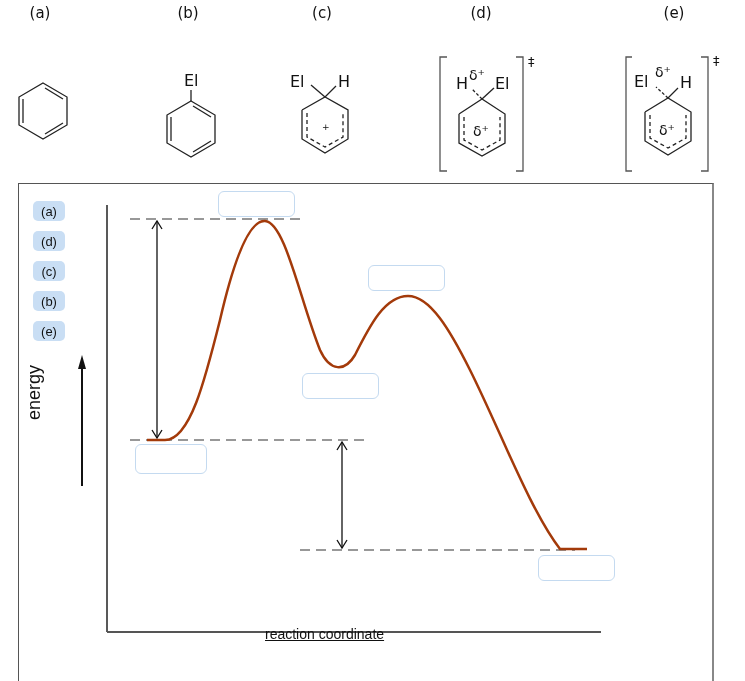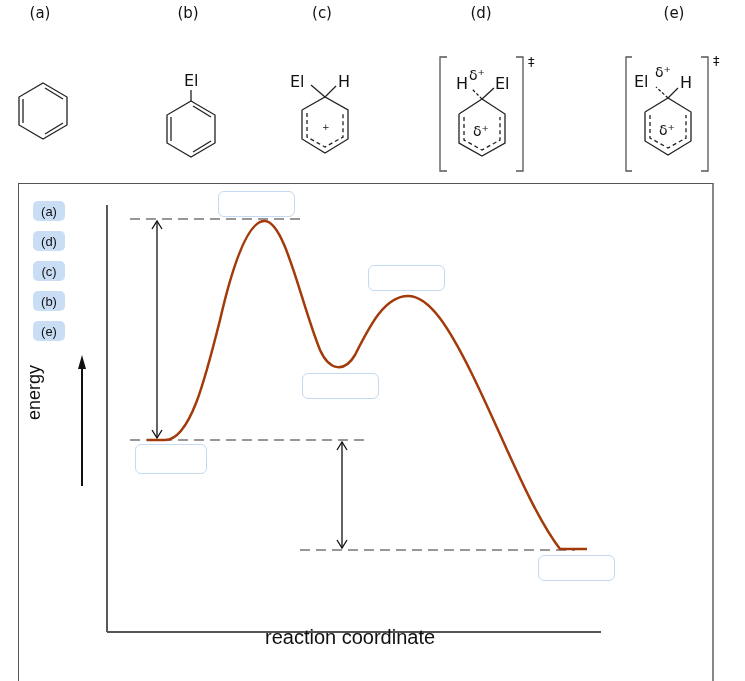--- a/index.html
+++ b/index.html
@@ -10,21 +10,21 @@
   .panel { position: absolute; left: 18px; top: 183px; width: 696px; height: 510px;
            border: 1px solid #555; border-right: 2px solid #888; box-sizing: border-box; }
   .chip { position: absolute; left: 33px; width: 32px; height: 20px; background: #c9def4;
           border-radius: 5px; font-family: "Liberation Sans", sans-serif; font-size: 13px;
           display: flex; align-items: center; justify-content: center; cursor: grab; }
   .drop { position: absolute; border: 1px solid #c4daf0; border-radius: 6px; background: #fff;
           box-sizing: border-box; }
   .energy { position: absolute; left: 24px; top: 420px; font-family: "Liberation Sans", sans-serif;
             font-size: 18px; transform: rotate(-90deg); transform-origin: left top; }
   .xlabel { position: absolute; left: 265px; top: 626px; font-family: "Liberation Sans", sans-serif;
-            font-size: 20px; }
+            font-size: 14px; text-decoration: underline; }
 </style>
 </head>
 <body>
 
 <span class="lbl" style="left:40px">(a)</span>
 <span class="lbl" style="left:188px">(b)</span>
 <span class="lbl" style="left:322px">(c)</span>
 <span class="lbl" style="left:481px">(d)</span>
 <span class="lbl" style="left:674px">(e)</span>
 

